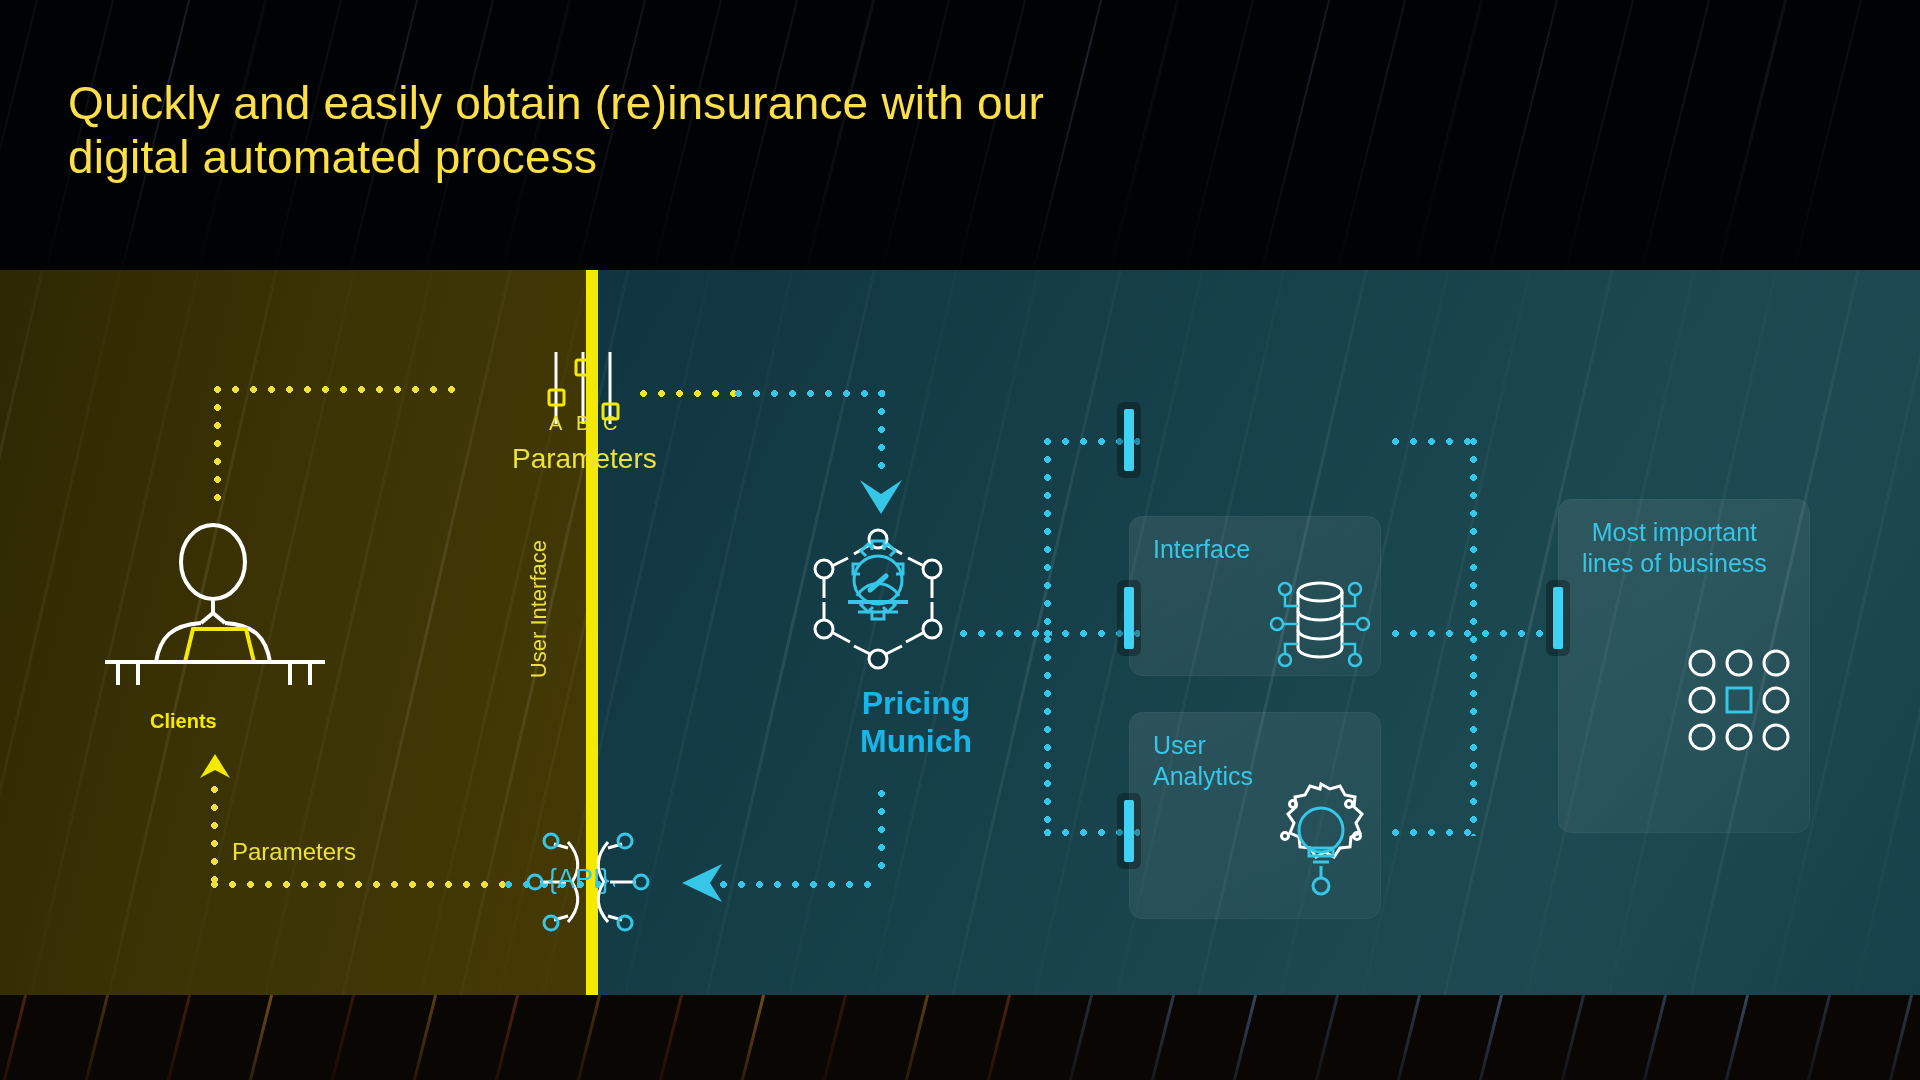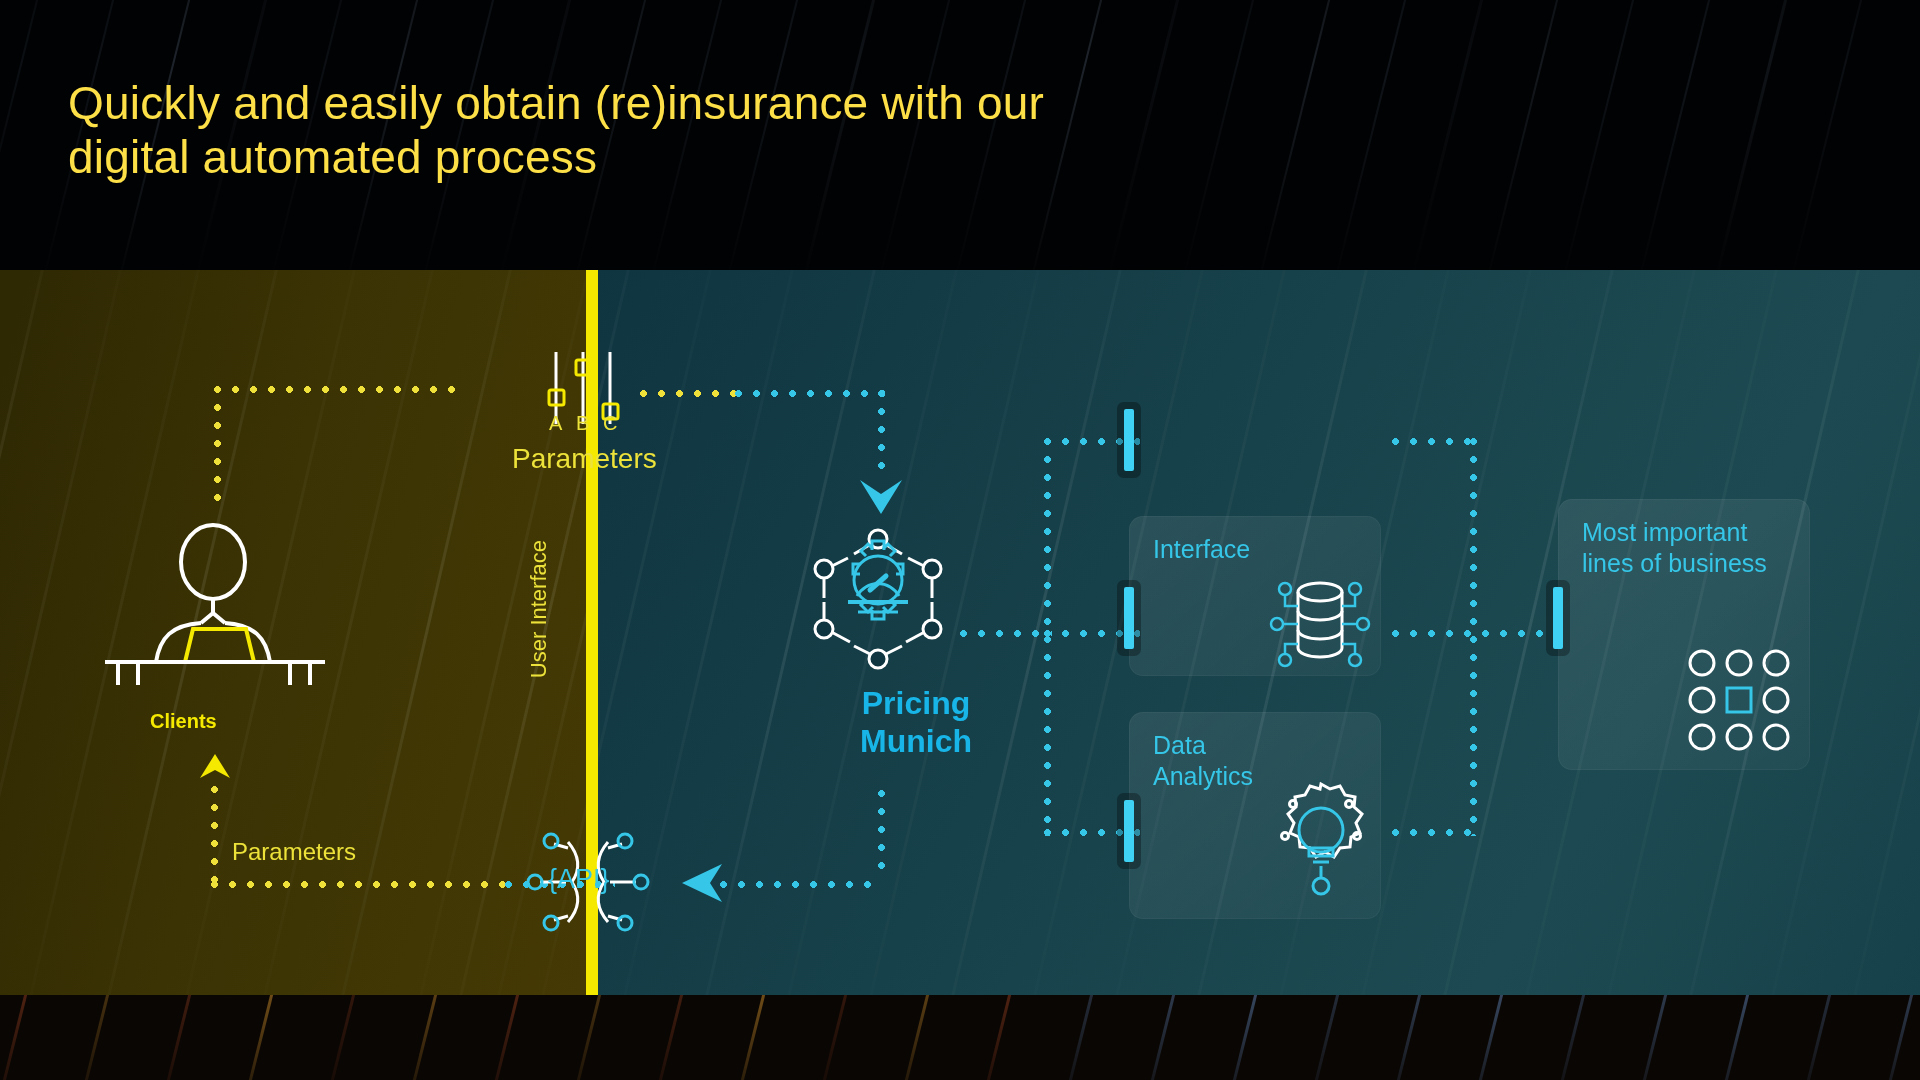--- a/index.html
+++ b/index.html
@@ -56,21 +56,21 @@
           background:linear-gradient(140deg, rgba(255,255,255,.085), rgba(255,255,255,.035));
           box-shadow:0 0 0 1px rgba(255,255,255,.04) inset; }
   .card-title { position:absolute; left:24px; top:18px; font-size:25px;
                 line-height:1.25; color:#35c6e8; white-space:pre-line; }
   .conn { position:absolute; width:10px; height:62px; border-radius:2px;
           background:#3fd2f5; box-shadow:0 0 0 7px rgba(0,0,0,.30); }
 
   #card-rv { left:1129px; top:350px; width:252px; height:160px; }
   #card-db { left:1129px; top:516px; width:252px; height:160px; }
   #card-da { left:1129px; top:712px; width:252px; height:207px; }
-  #card-lb { left:1558px; top:499px; width:252px; height:271px; }
+  #card-lb { left:1558px; top:499px; width:252px; height:334px;text-align:center; }
 
   
   .dot-h { position:absolute; height:7px; background-repeat:repeat-x;
            background-size:18px 7px;
            background-image:radial-gradient(circle at 3.5px 3.5px, currentColor 3.3px, transparent 3.6px); }
   .dot-v { position:absolute; width:7px; background-repeat:repeat-y;
            background-size:7px 18px;
            background-image:radial-gradient(circle at 3.5px 3.5px, currentColor 3.3px, transparent 3.6px); }
   .cy { color:#35c6e8; }
   .yl { color:#f0e03a; }
@@ -333,21 +333,21 @@
           <circle cx="14" cy="84" r="6"></circle>
         <circle cx="84" cy="13" r="6"></circle>
           <circle cx="92" cy="48" r="6"></circle>
           <circle cx="84" cy="84" r="6"></circle>
       </g>
     </svg>
   </div>
   <div class="conn" style="left:1124px; top:587px;"></div>
 
   <div class="card" id="card-da">
-    <div class="card-title">Data
+    <div class="card-title">User
 Analytics</div>
     <svg style="left:142px; top:66px;" width="100" height="120" viewBox="0 0 100 120">
       <g stroke="#fff" stroke-width="3" fill="none">
         <path d="M50 6 l9 5 10-3 5 9 10 2 -1 10 8 7 -6 9 4 10 -9 4 -1 10 -10 1 -6 9 -9 -5 -9 5 -6 -9
                  -10 -1 -1 -10 -9 -4 4 -10 -6 -9 8 -7 -1 -10 10 -2 5 -9 10 3 Z"></path>
         <circle cx="22" cy="26" r="3.5"></circle>
           <circle cx="78" cy="26" r="3.5"></circle>
         <circle cx="14" cy="58" r="3.5"></circle>
           <circle cx="86" cy="58" r="3.5"></circle>
       </g>

